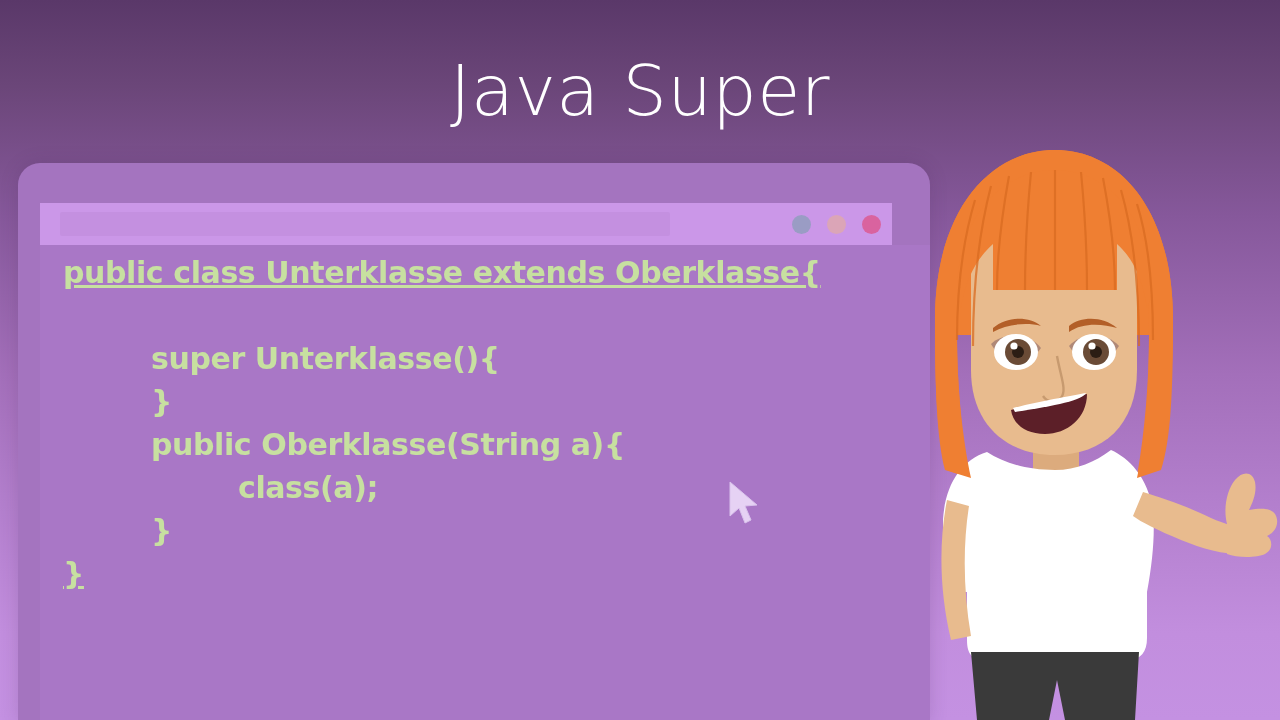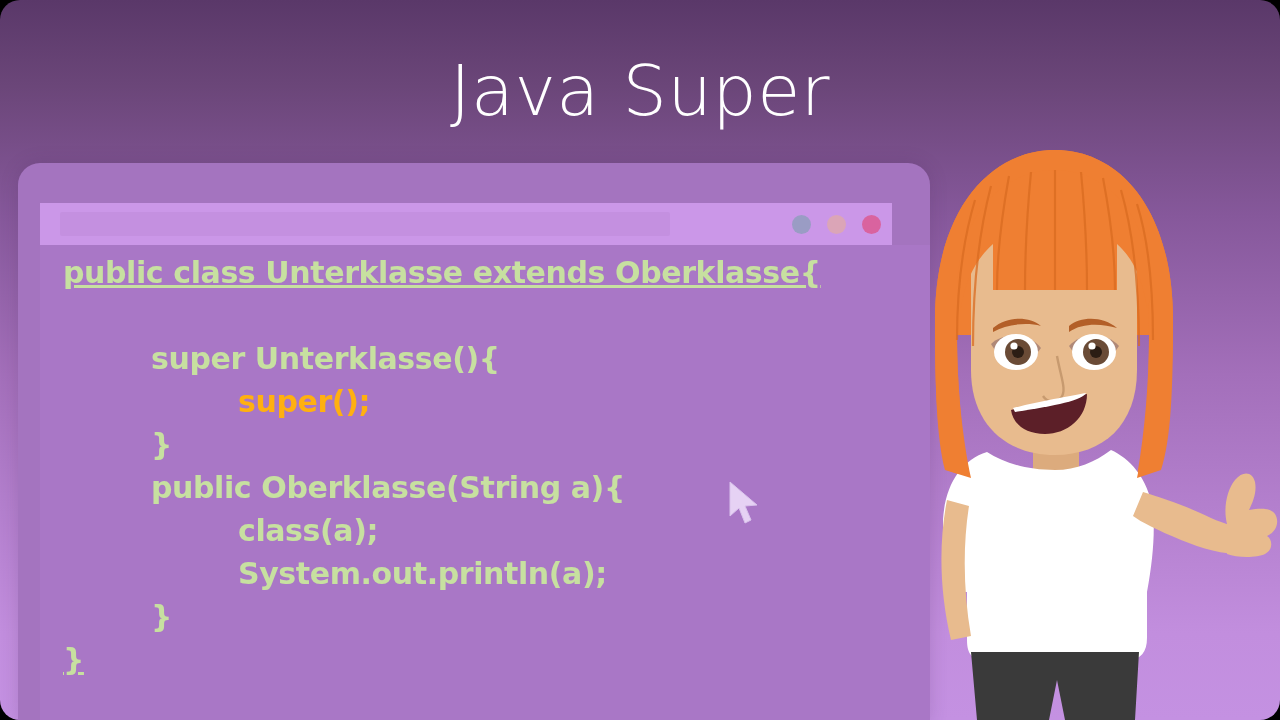--- a/index.html
+++ b/index.html
@@ -14,21 +14,20 @@
     overflow: hidden;
     font-family: "Liberation Sans", sans-serif;
     background: linear-gradient(to bottom,
         #5a3869 0%,
         #6b4679 12%,
         #86589b 30%,
         #a36fba 52%,
         #b37fcd 70%,
         #c28ede 88%,
         #c491e2 100%);
-    border-radius: 20px;
   }
 
   
   #slide-title {
     position: absolute;
     top: 56px;
     left: 0;
     width: 1280px;
     text-align: center;
     color: #ffffff;
@@ -146,25 +145,23 @@
       <div class="win-dot" id="win-dot-1"></div>
       <div class="win-dot" id="win-dot-2"></div>
       <div class="win-dot" id="win-dot-3"></div>
     </div>
 
     <div id="code-area">
       <div id="code-listing">
           <div class="code-line indent-0">public class Unterklasse extends Oberklasse{</div>
           <div class="code-line indent-0 blank"></div>
           <div class="code-line indent-1">super Unterklasse(){</div>
-          <div class="code-line indent-2 accent">super();</div>
           <div class="code-line indent-1">}</div>
           <div class="code-line indent-1">public Oberklasse(String a){</div>
           <div class="code-line indent-2">class(a);</div>
-          <div class="code-line indent-2">System.out.println(a);</div>
           <div class="code-line indent-1">}</div>
           <div class="code-line indent-0">}</div>
         </div>
     </div>
   </div>
 
   <svg id="mouse-cursor" viewBox="0 0 34 46">
     <polygon points="2,2 2,36 11,28 17,43 23,40 17,26 29,25" fill="#e6d2f4" stroke="#d9c2ec" stroke-width="1"></polygon>
   </svg>
 

